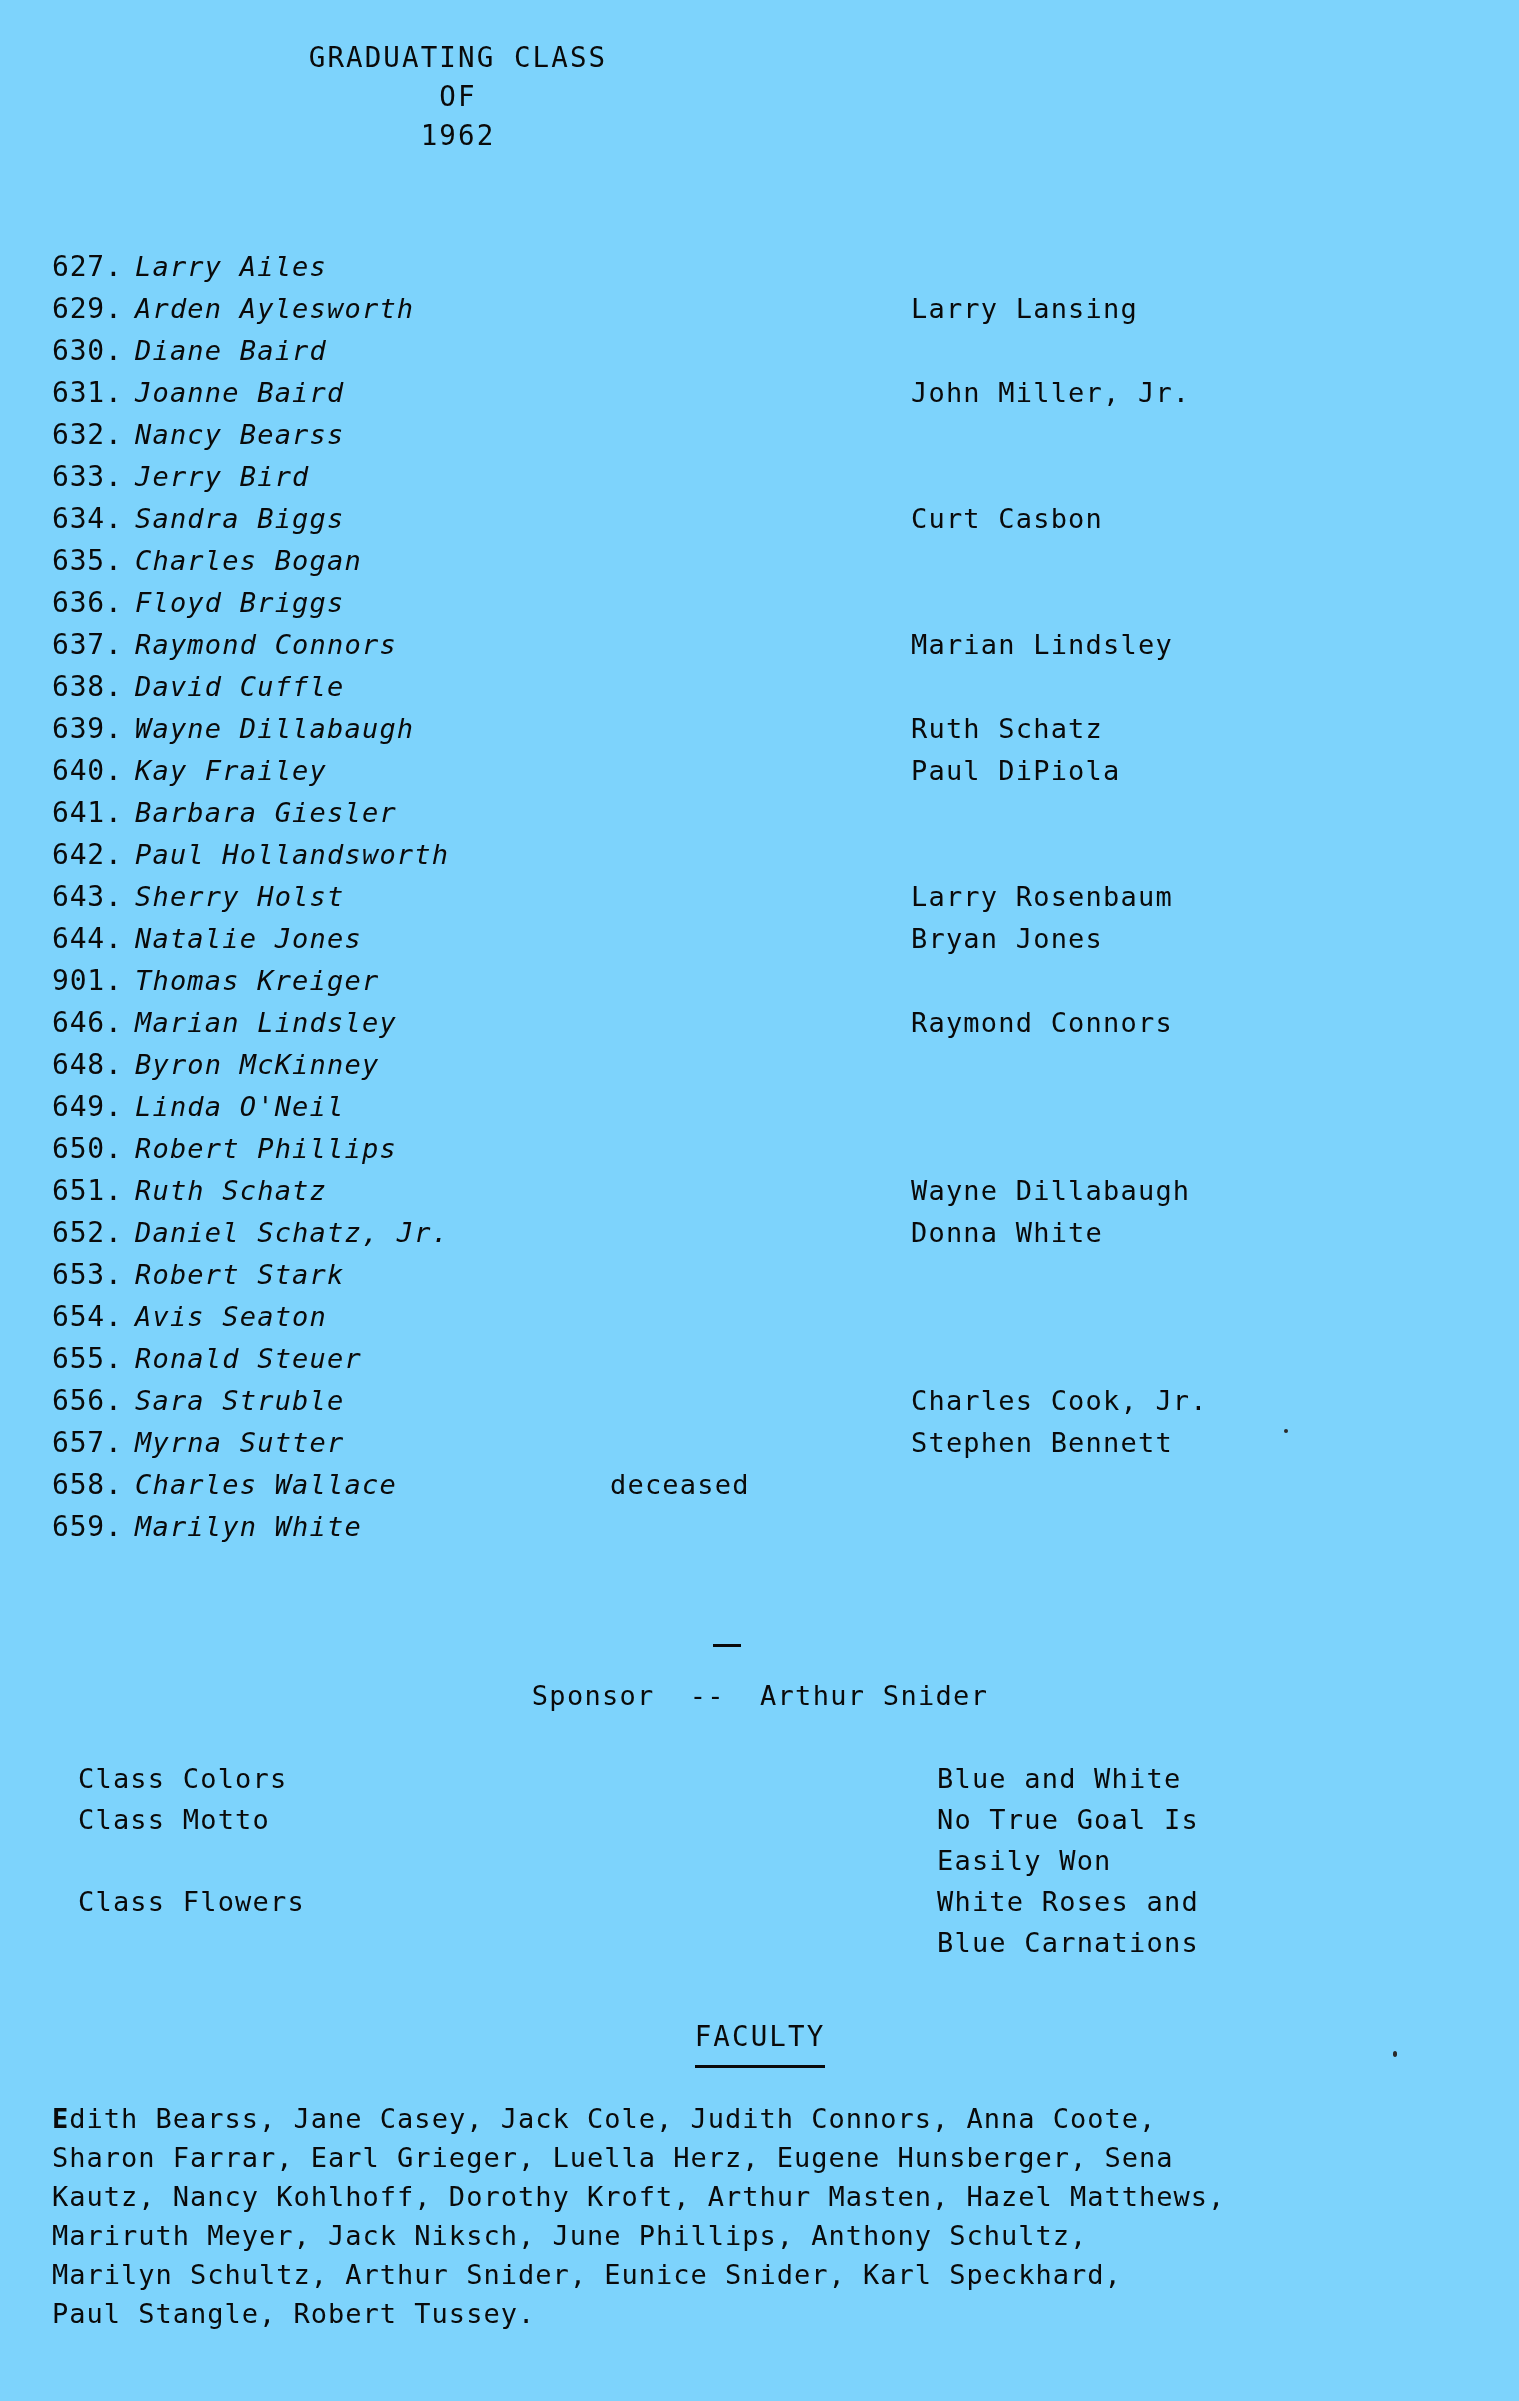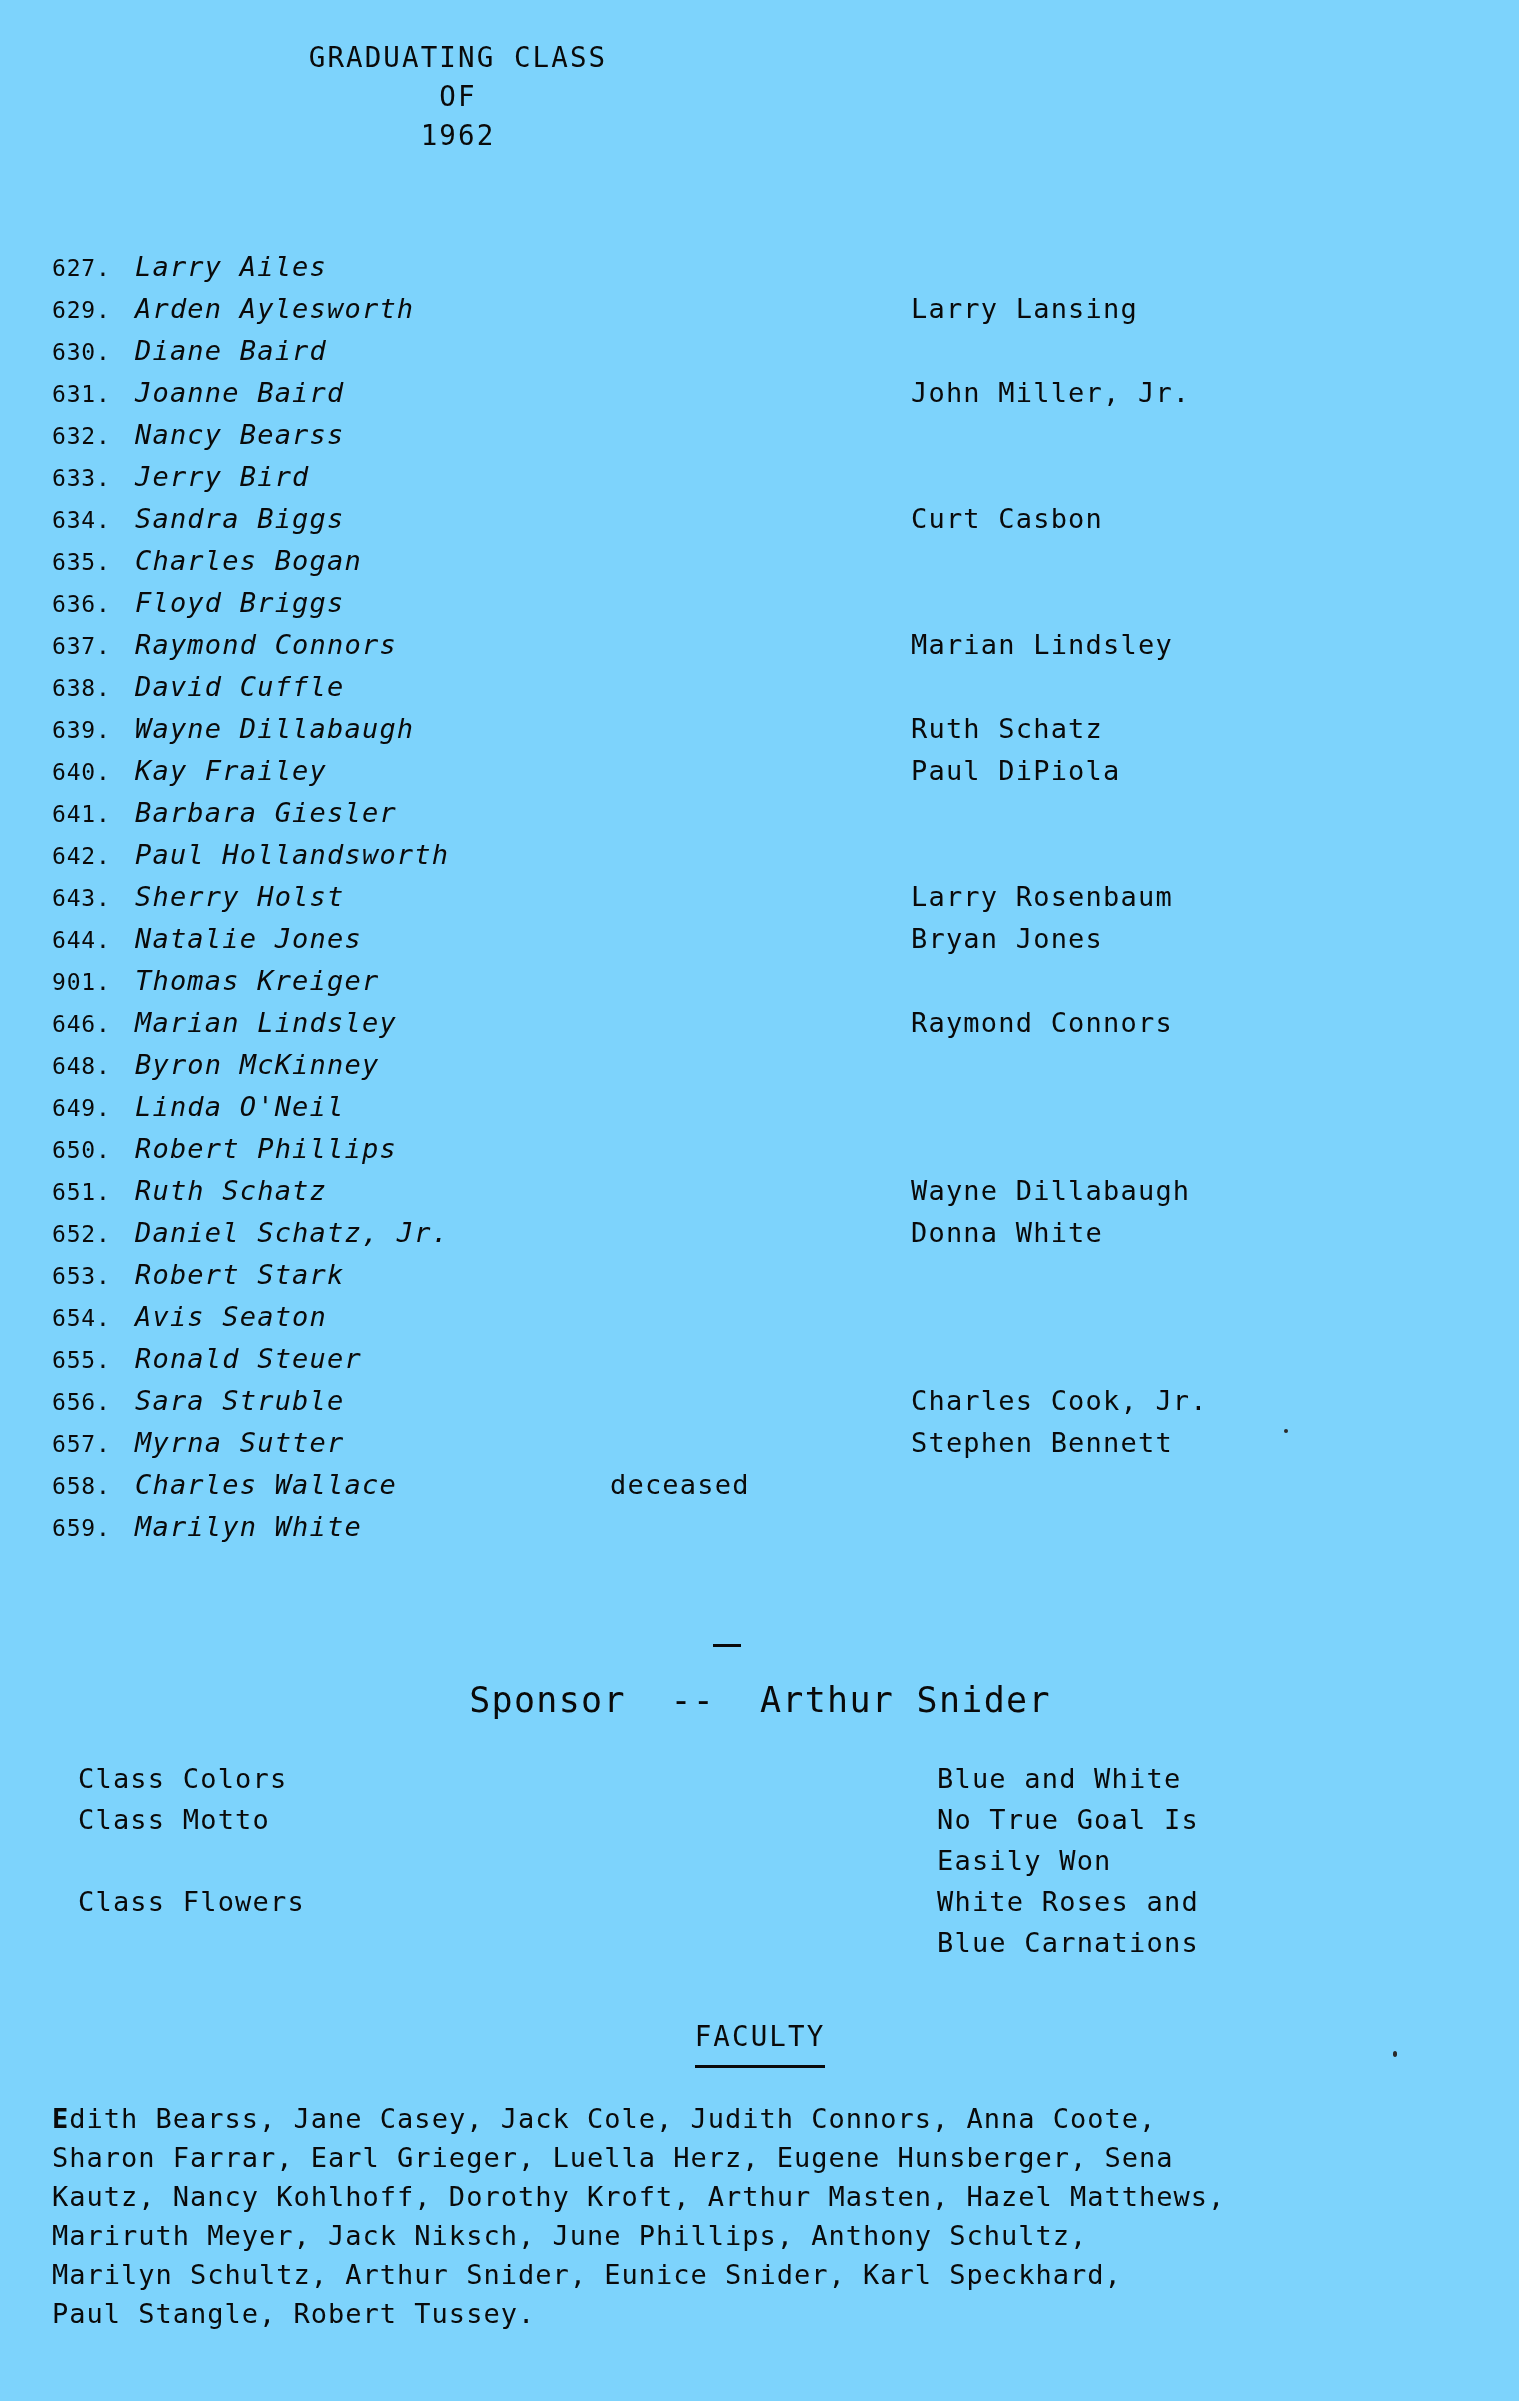--- a/index.html
+++ b/index.html
@@ -41,21 +41,21 @@
   }
   .roster-row {
     position: relative;
     height: 42px;
     line-height: 42px;
     white-space: nowrap;
   }
   .r-num {
     display: inline-block;
     width: 83px;
-    font-size: 23px;
+    font-size: 28px;
     letter-spacing: 0.8px;
   }
   .r-name {
     display: inline-block;
     font-size: 27px;
     letter-spacing: 1.2px;
     font-style: italic;
   }
   .r-note {
     position: absolute;
@@ -82,21 +82,21 @@
     background: #0a0a0a;
   }
 
   
   .sponsor {
     position: absolute;
     top: 1680px;
     left: 0;
     width: 1520px;
     text-align: center;
-    font-size: 35px;
+    font-size: 27px;
     letter-spacing: 1.3px;
     white-space: pre;
   }
 
   
   .class-info {
     position: absolute;
     top: 1758px;
     left: 52px;
     width: 1415px;

